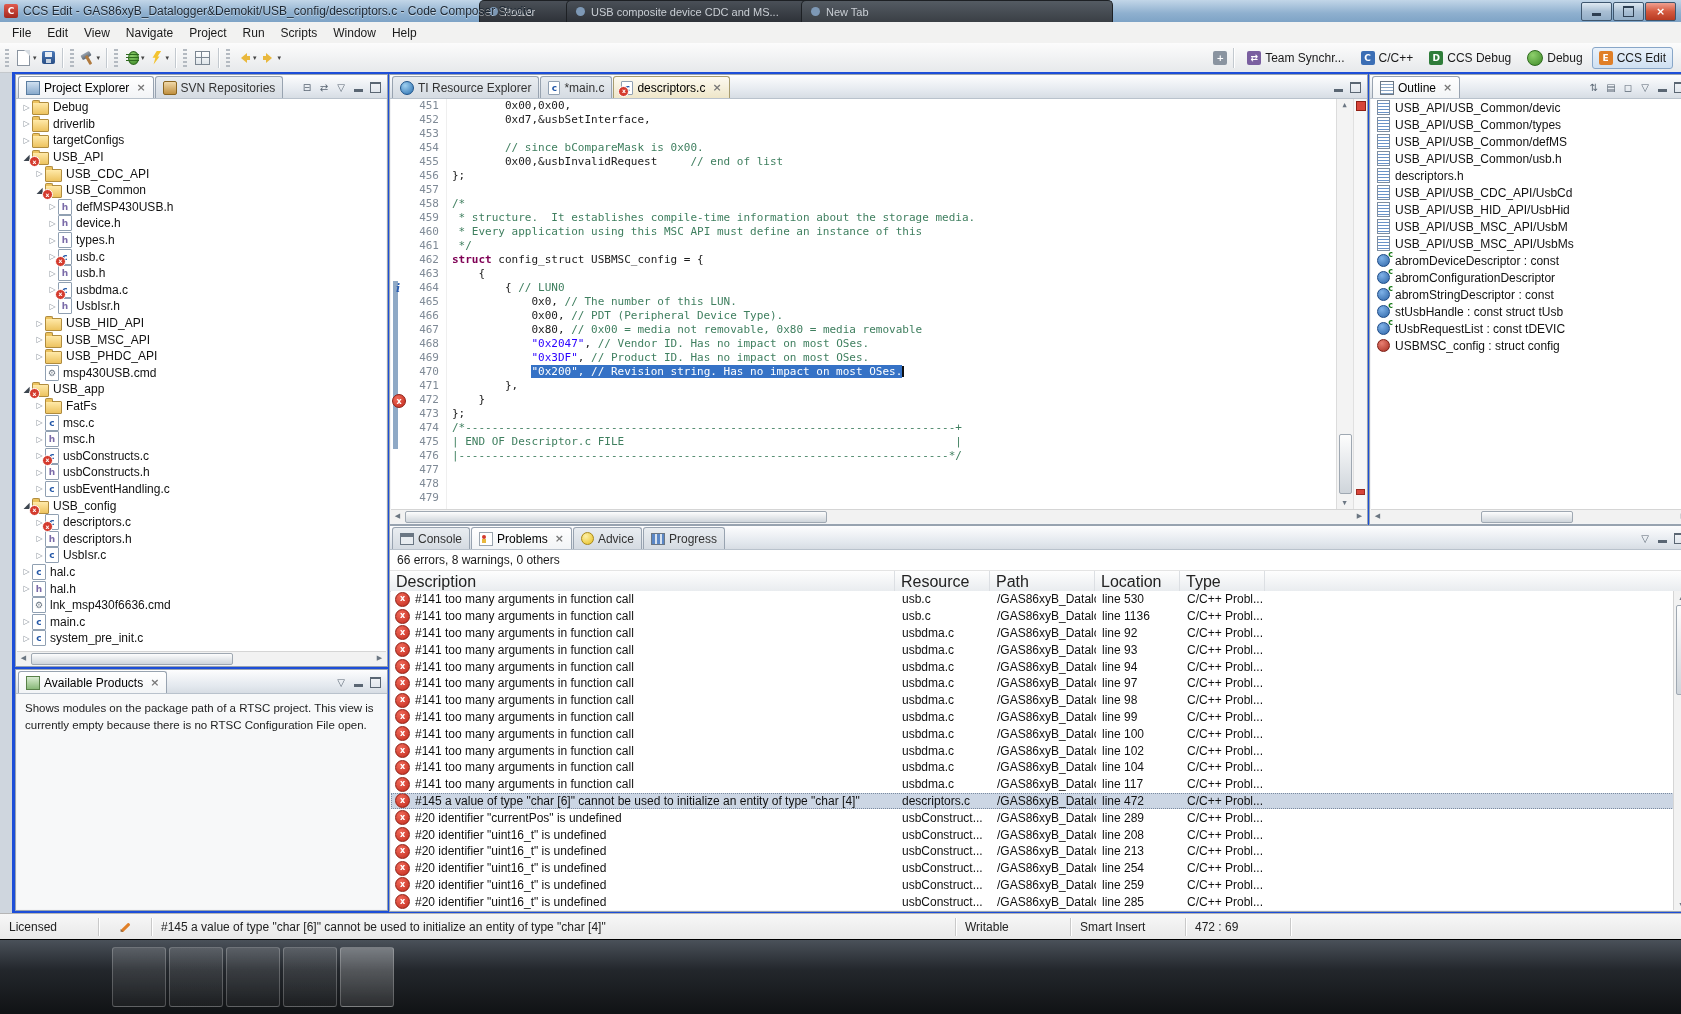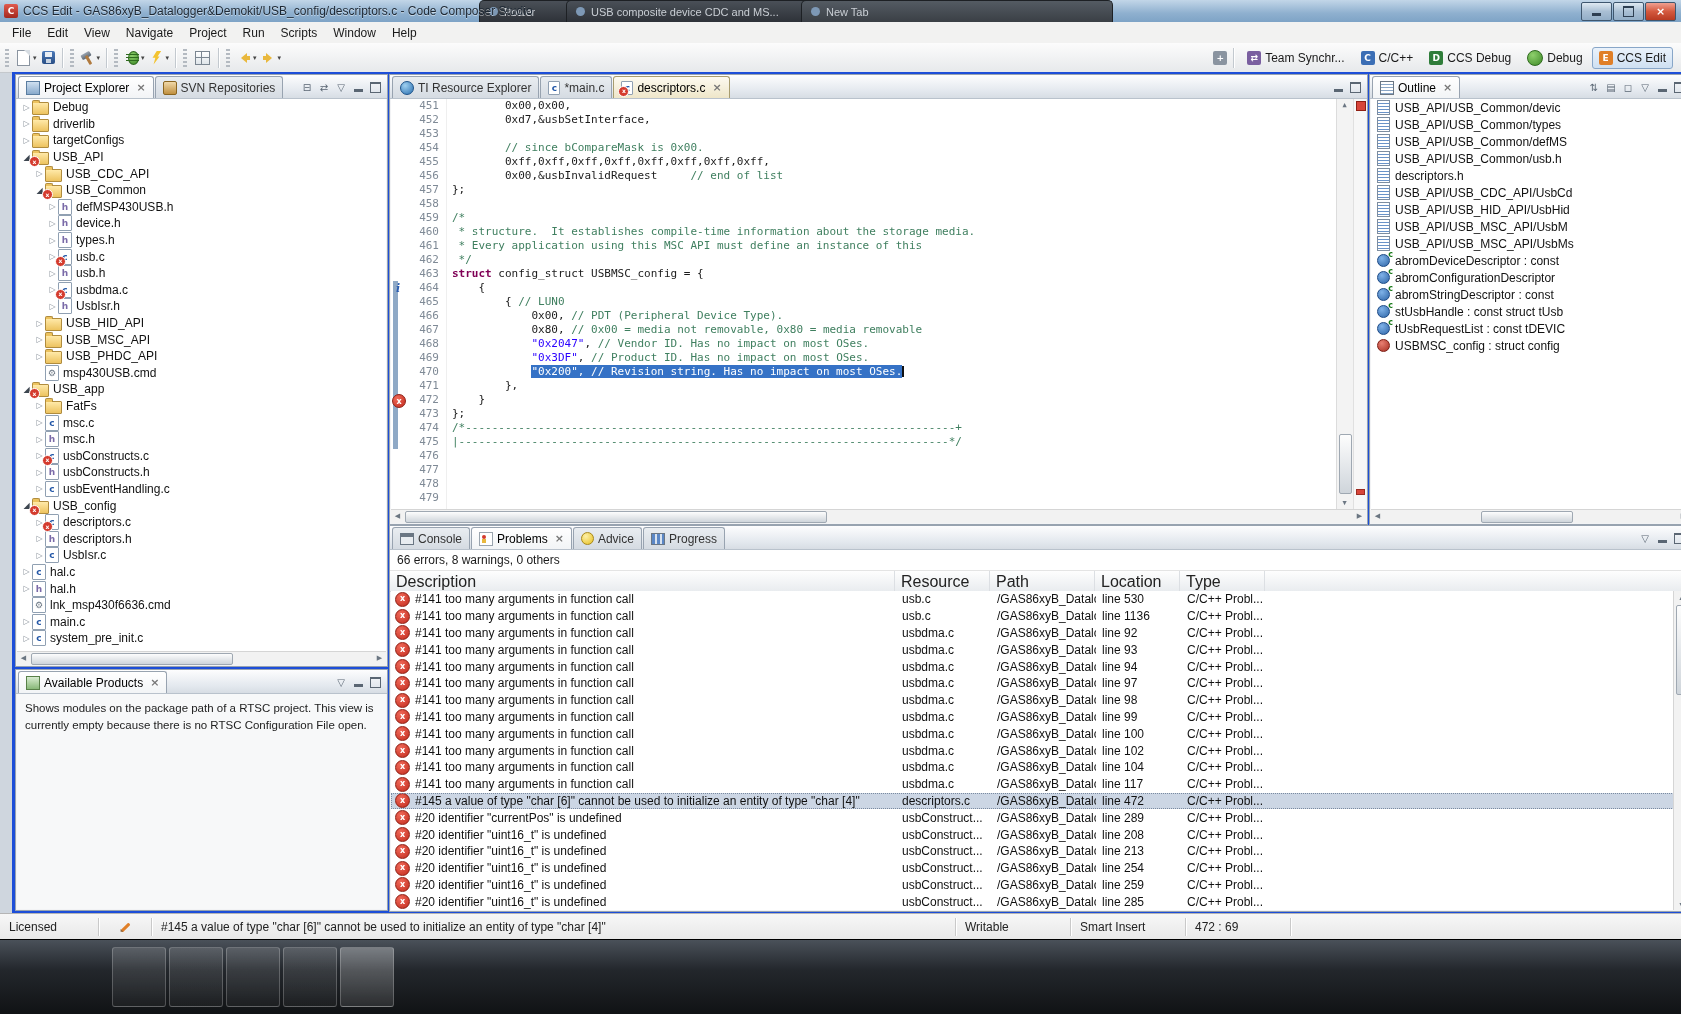--- a/index.html
+++ b/index.html
@@ -604,40 +604,41 @@
             <div class="nrow">476</div>
             <div class="nrow">477</div>
             <div class="nrow">478</div>
             <div class="nrow">479</div>
           </div>
         <div class="ccol">
             <div class="crow"><span class="seg p">        0x00,0x00,</span></div>
             <div class="crow"><span class="seg p">        0xd7,&amp;usbSetInterface,</span></div>
             <div class="crow"></div>
             <div class="crow"><span class="seg c">        // since bCompareMask is 0x00.</span></div>
-            <div class="crow"><span class="seg p">        0xff,0xff,0xff,0xff,0xff,0xff,0xff,0xff,</span></div>
             <div class="crow"><span class="seg p">        0x00,&amp;usbInvalidRequest     </span><span class="seg c">// end of list</span></div>
             <div class="crow"><span class="seg p">};</span></div>
             <div class="crow"></div>
             <div class="crow"><span class="seg c">/*</span></div>
             <div class="crow"><span class="seg c"> * structure.  It establishes compile-time information about the storage media.</span></div>
             <div class="crow"><span class="seg c"> * Every application using this MSC API must define an instance of this</span></div>
             <div class="crow"><span class="seg c"> */</span></div>
             <div class="crow"><span class="seg k">struct</span><span class="seg p"> config_struct USBMSC_config = {</span></div>
             <div class="crow"><span class="seg p">    {</span></div>
             <div class="crow"><span class="seg p">        { </span><span class="seg c">// LUN0</span></div>
+            <div class="crow"><span class="seg p">            0x0, </span><span class="seg c">// The number of this LUN.</span></div>
             <div class="crow"><span class="seg p">            0x00, </span><span class="seg c">// PDT (Peripheral Device Type).</span></div>
             <div class="crow"><span class="seg p">            0x80, </span><span class="seg c">// 0x00 = media not removable, 0x80 = media removable</span></div>
             <div class="crow"><span class="seg p">            </span><span class="seg s">"0x2047"</span><span class="seg p">, </span><span class="seg c">// Vendor ID. Has no impact on most OSes.</span></div>
             <div class="crow"><span class="seg p">            </span><span class="seg s">"0x3DF"</span><span class="seg p">, </span><span class="seg c">// Product ID. Has no impact on most OSes.</span></div>
             <div class="crow"><span class="seg p">            </span><span class="seg sel">"0x200", // Revision string. Has no impact on most OSes.</span><span class="caret"></span></div>
             <div class="crow"><span class="seg p">        },</span></div>
             <div class="crow"><span class="seg p">    }</span></div>
             <div class="crow"><span class="seg p">};</span></div>
             <div class="crow"><span class="seg c">/*--------------------------------------------------------------------------+</span></div>
+            <div class="crow"><span class="seg c">| END OF Descriptor.c FILE                                                  |</span></div>
             <div class="crow"><span class="seg c">|--------------------------------------------------------------------------*/</span></div>
             <div class="crow"></div>
           </div>
         <div class="ed-vsb">
           <span class="sb-ar" style="top:0;left:1px;">▲</span>
           <span class="sb-ar" style="bottom:0;left:1px;">▼</span>
           <span class="sb-thumb" style="left:2px;width:11px;bottom:15px;height:58px;"></span>
         </div>
         <div class="ed-ruler">
           <span class="ovr-ind"></span>

